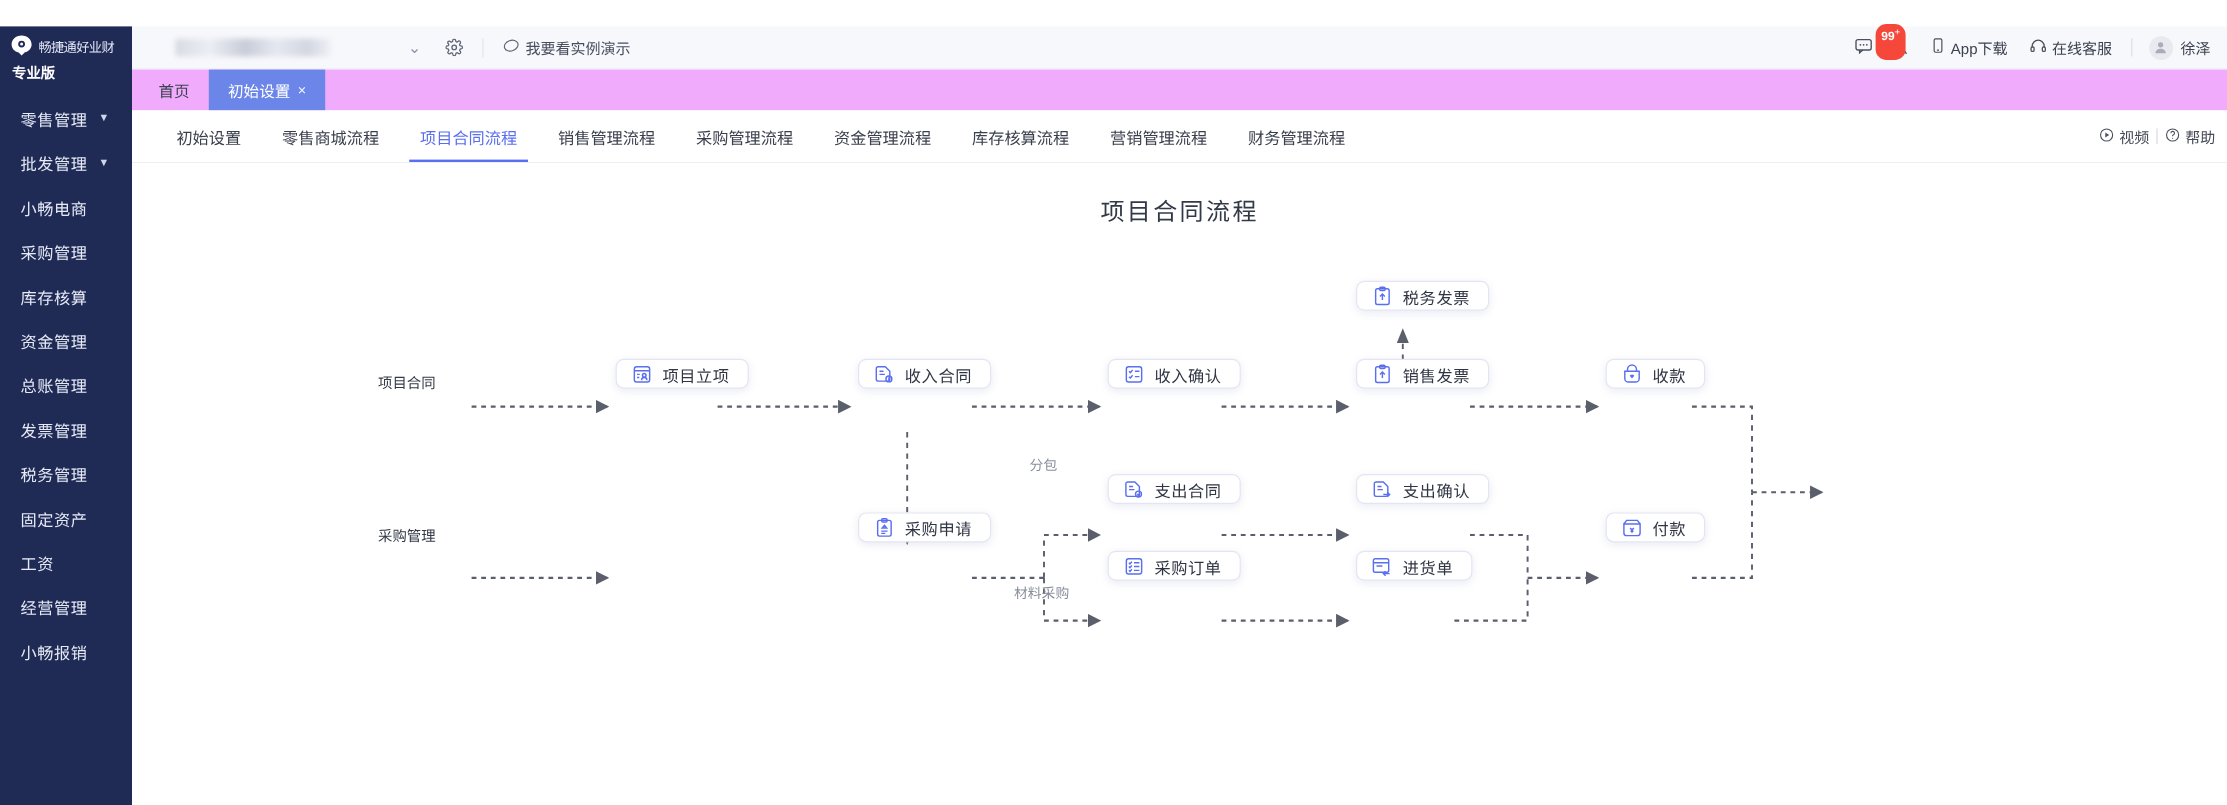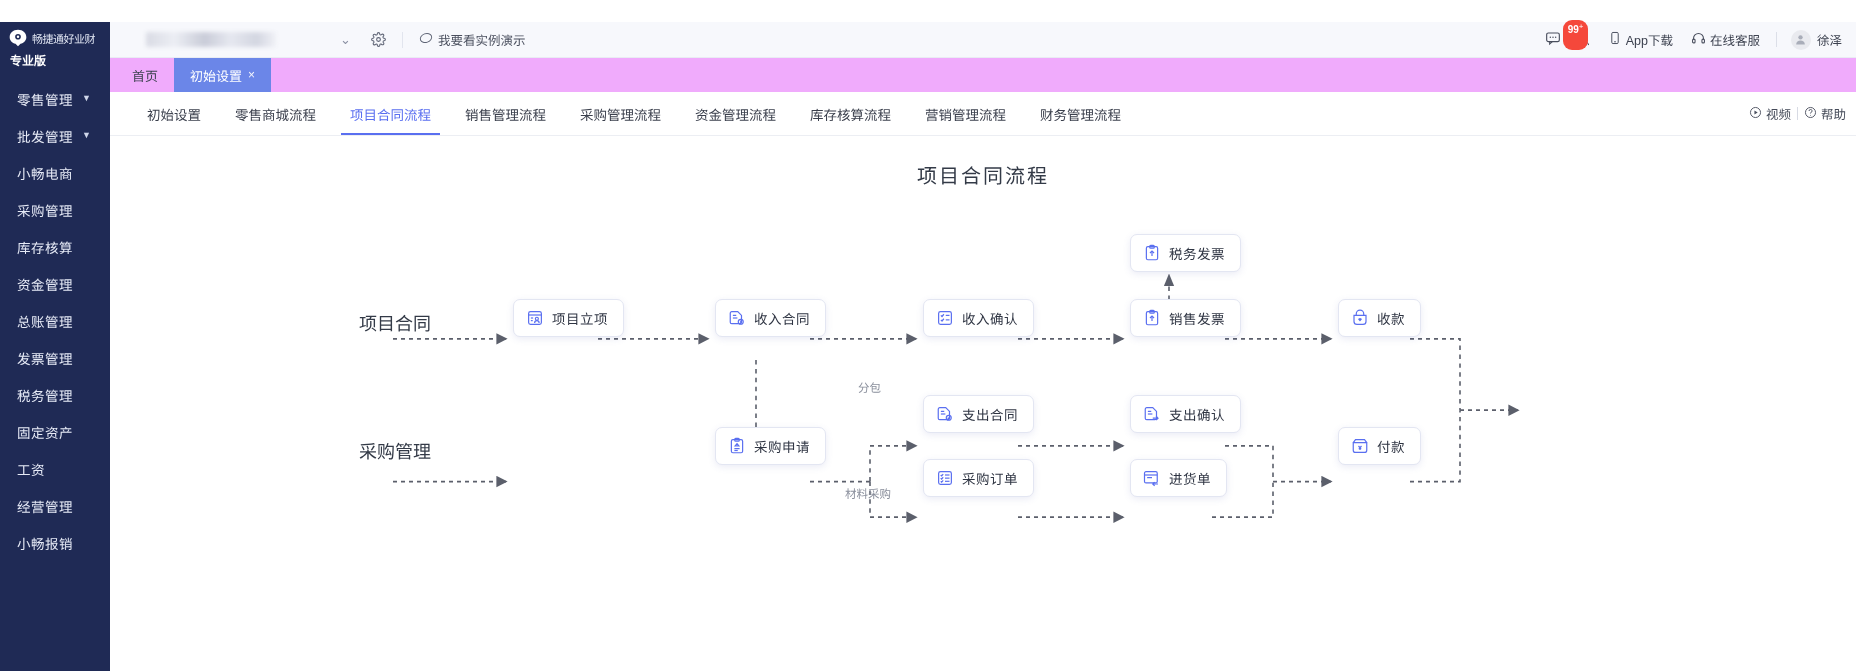--- a/index.html
+++ b/index.html
@@ -117,25 +117,25 @@
 
   
   .canvas { position:relative; flex:1 1 auto; background:#fff; overflow:hidden; }
   .flow-title {
     position:absolute; left:0; right:0; top:24px;
     text-align:center; font-size:20px; color:#333a47; letter-spacing:2px;
   }
   .diagram { position:absolute; inset:0; }
 
   .rowlabel {
-    position:absolute; font-size:18px; color:#333a47; white-space:nowrap;margin-left:44px;
+    position:absolute; font-size:12px; color:#333a47; white-space:nowrap;
   }
 
   .node {
-    position:absolute; height:38px;
+    position:absolute; height:25px;
     background:#fff; border:1px solid #e3e6f2; border-radius:7px;
     box-shadow: 0 2px 7px rgba(92,104,180,0.13);
     display:flex; align-items:center; gap:8px;
     padding: 0 15px 0 12px; white-space:nowrap;
     cursor:pointer;
   }
   .node .nicon { width:18px; height:18px; flex:0 0 18px; display:flex; align-items:center; justify-content:center; }
   .node .nlabel { font-size:13.5px; color:#2f3543; letter-spacing:.5px; }
 
   .edgelabel {

